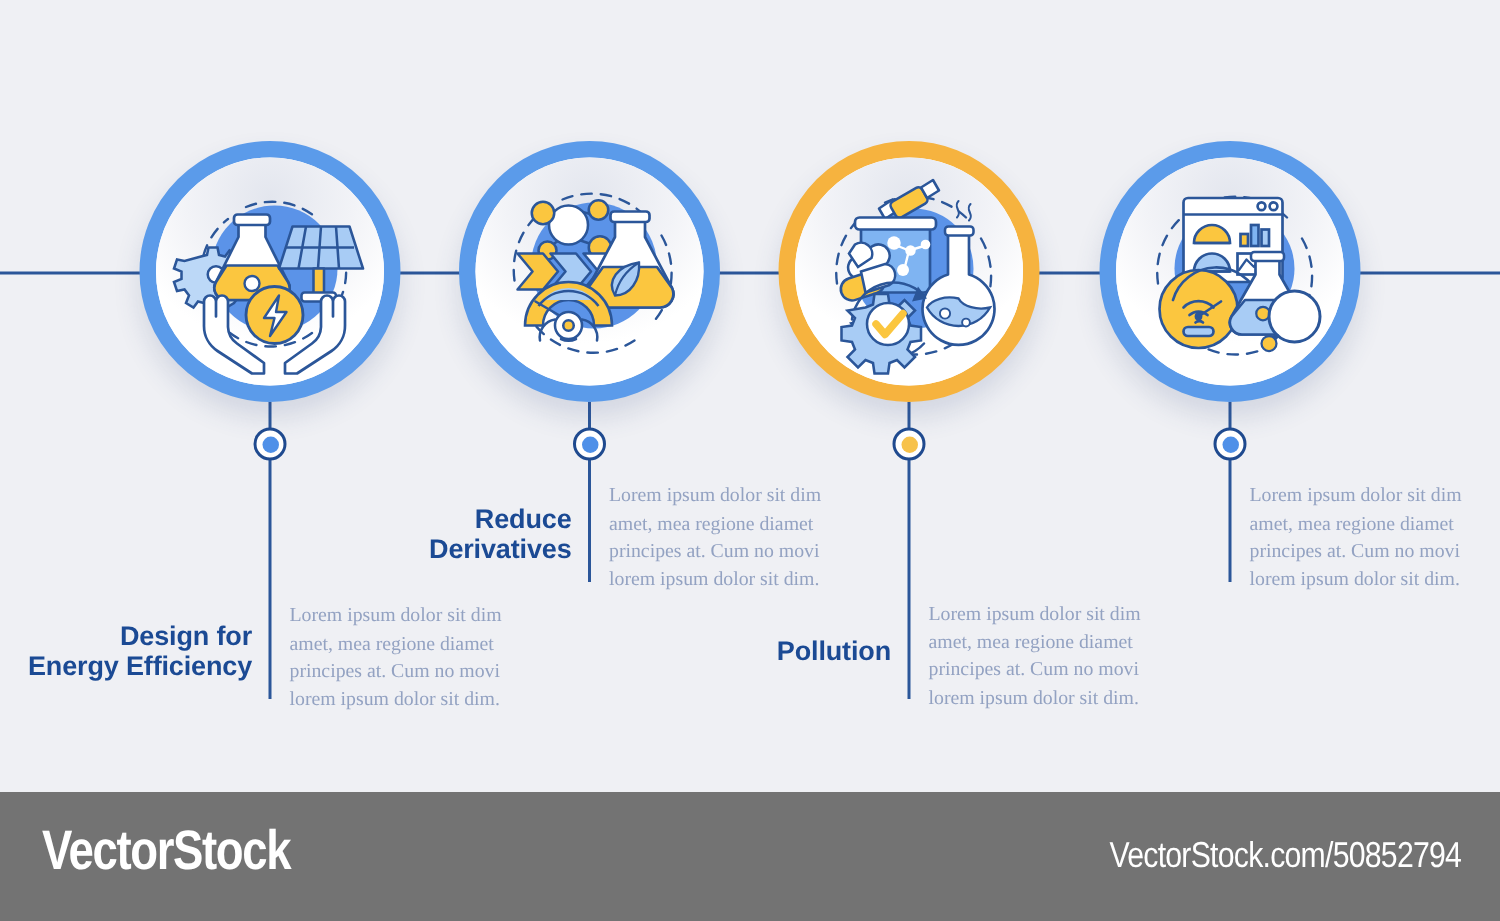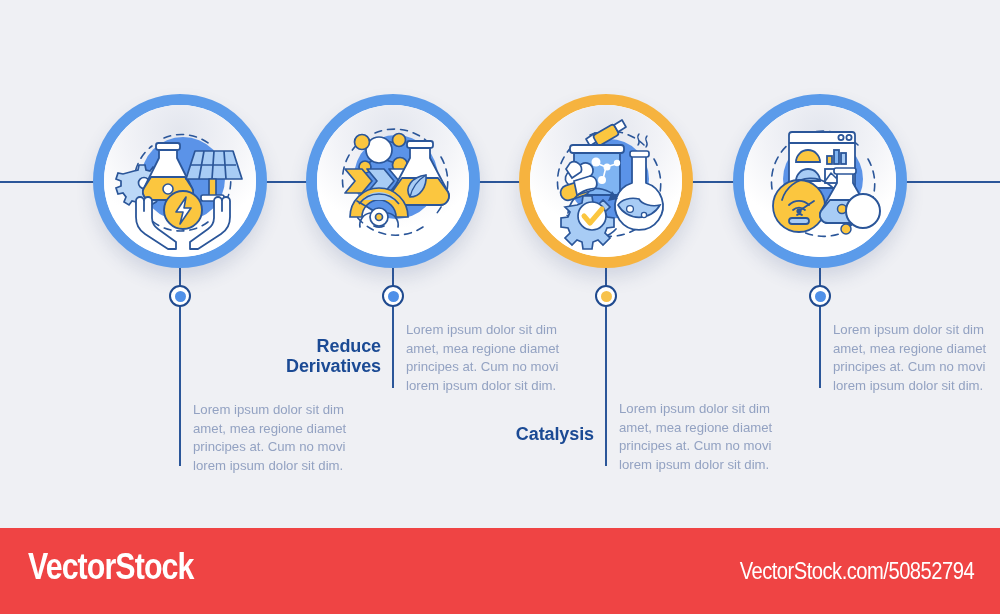--- a/index.html
+++ b/index.html
@@ -107,30 +107,31 @@
     letter-spacing: -0.1px;
     z-index: 4;
   }
   .item-body {
     position: absolute;
     color: #93a2c2;
     font-size: 13.2px;
     line-height: 18.5px;
     text-align: left;
     z-index: 4;
+    font-family: Liberation Serif, serif;
   }
 
   
   .watermark {
     position: absolute;
     left: 0;
     top: 528px;
     width: 1000px;
     height: 86px;
-    background: #ef4444;
+    background: #737373;
     z-index: 20;
   }
   .wm-logo {
     position: absolute;
     left: 28px;
     top: 18px;
     color: #ffffff;
     font-size: 37px;
     font-weight: bold;
     font-family: "Liberation Sans", sans-serif;
@@ -195,20 +196,21 @@
         <circle cx="79" cy="105" r="19" fill="#fbc63f" stroke="#2b5699" stroke-width="1.9"></circle>
         <path d="M82 92 l-10 15 h7 l-3 12 11 -16 h-7 z" fill="#ffffff" stroke="#2b5699" stroke-width="1.6" stroke-linejoin="round"></path>
       </svg>
     </div>
   </div>
   <div class="stem" style="left:179px; top:268px; height:38px;"></div>
   <div class="dot" style="left:169px; top:285px;">
       <i></i>
     </div>
   <div class="stem" style="left:179px; top:306px; height:160px;"></div>
+  <div class="item-title" style="left:0px; top:414px; width:168px;">Design for<br>Energy Efficiency</div>
   <div class="item-body" style="left:193px; top:401px; width:160px;">Lorem ipsum dolor sit dim amet, mea regione diamet principes at. Cum no movi lorem ipsum dolor sit dim.</div>
 
   <div class="node" style="left:306px; top:94px;">
     <div class="ring"></div>
     <div class="inner">
       <svg class="artwork" viewBox="0 0 152 152">
         <circle cx="79" cy="72" r="42" fill="#5b93e8"></circle>
         <path d="M26 82 A50 50 0 0 1 44 36" fill="none" stroke="#2b5699" stroke-width="1.6" stroke-dasharray="7 6" stroke-linecap="round"></path>
         <path d="M58 28 A50 50 0 0 1 112 38" fill="none" stroke="#2b5699" stroke-width="1.6" stroke-dasharray="7 6" stroke-linecap="round"></path>
         <path d="M124 52 A50 50 0 0 1 120 108" fill="none" stroke="#2b5699" stroke-width="1.6" stroke-dasharray="7 6" stroke-linecap="round"></path>
@@ -311,21 +313,21 @@
           <path d="M54 111 l6 7 12 -14" fill="none" stroke="#fbc63f" stroke-width="5" stroke-linecap="round" stroke-linejoin="round"></path>
         </g>
       </svg>
     </div>
   </div>
   <div class="stem" style="left:605px; top:268px; height:38px;"></div>
   <div class="dot accent-orange" style="left:595px; top:285px;">
       <i></i>
     </div>
   <div class="stem" style="left:605px; top:306px; height:160px;"></div>
-  <div class="item-title" style="left:430px; top:424px; width:164px;">Catalysis</div>
+  <div class="item-title" style="left:430px; top:424px; width:164px;">Pollution</div>
   <div class="item-body" style="left:619px; top:400px; width:160px;">Lorem ipsum dolor sit dim amet, mea regione diamet principes at. Cum no movi lorem ipsum dolor sit dim.</div>
 
   <div class="node" style="left:733px; top:94px;">
     <div class="ring"></div>
     <div class="inner">
       <svg class="artwork" viewBox="0 0 152 152">
         <circle cx="79" cy="74" r="40" fill="#5b93e8"></circle>
         <path d="M28 84 A50 50 0 0 1 46 38" fill="none" stroke="#2b5699" stroke-width="1.6" stroke-dasharray="7 6" stroke-linecap="round"></path>
         <path d="M60 30 A50 50 0 0 1 114 40" fill="none" stroke="#2b5699" stroke-width="1.6" stroke-dasharray="7 6" stroke-linecap="round"></path>
         <path d="M124 54 A50 50 0 0 1 120 110" fill="none" stroke="#2b5699" stroke-width="1.6" stroke-dasharray="7 6" stroke-linecap="round"></path>

